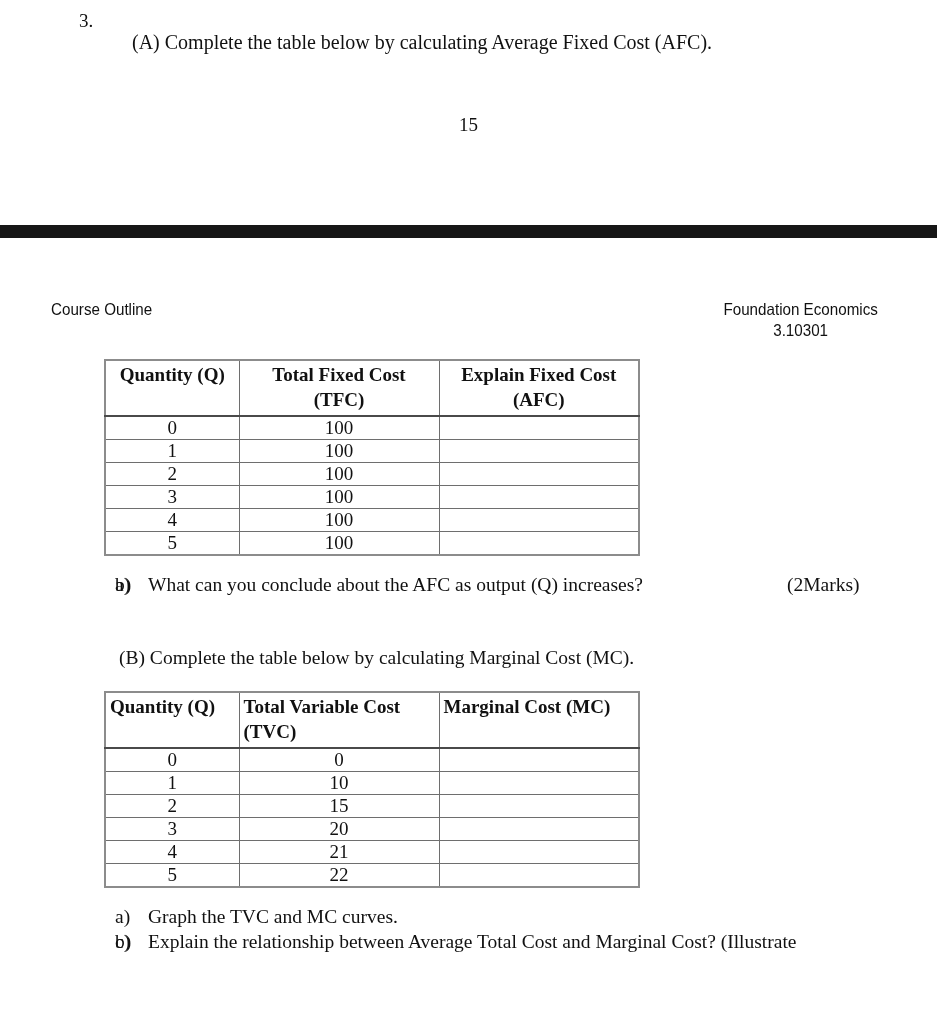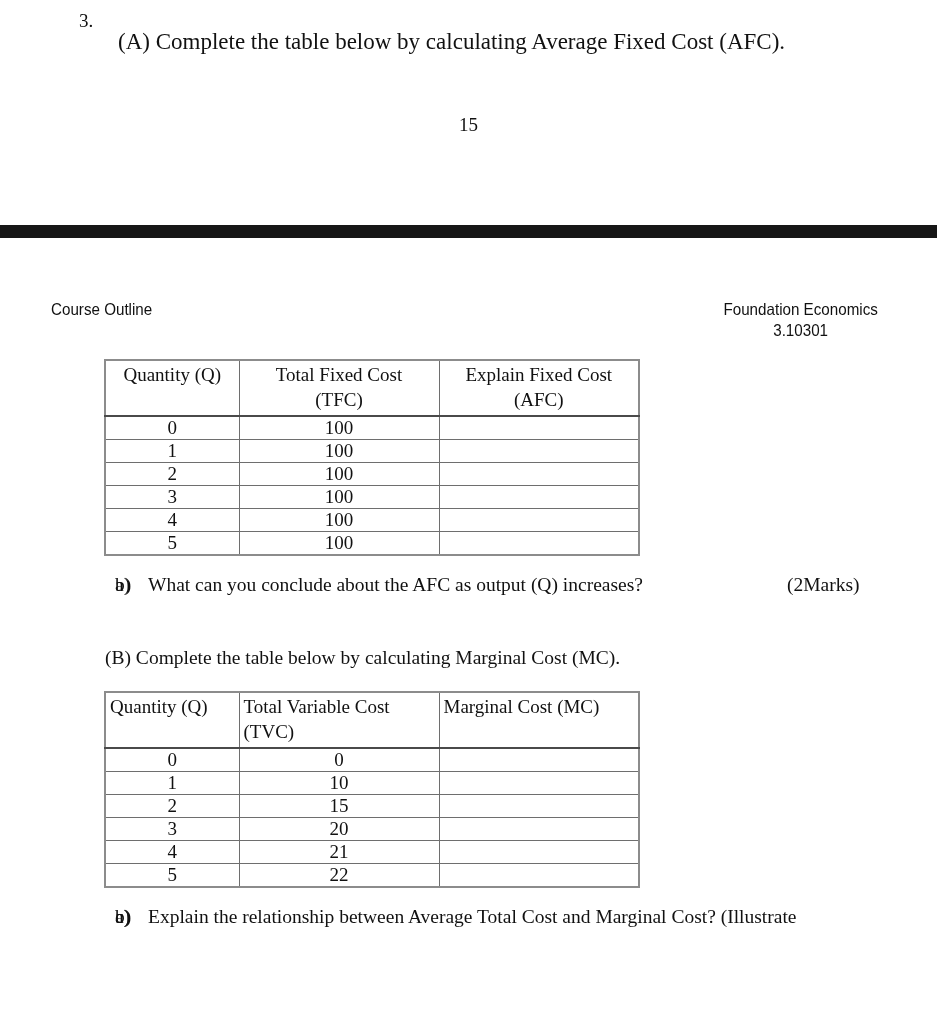--- a/index.html
+++ b/index.html
@@ -19,23 +19,23 @@
   .abs { position: absolute; }
 
   
   .q-number {
     left: 79px;
     top: 9px;
     font-size: 19px;
     line-height: 24px;
   }
   .q-prompt-a {
-    left: 118px;
+    left: 132px;
     top: 29px;
-    font-size: 23px;
+    font-size: 20px;
     line-height: 26px;
     white-space: nowrap;
   }
   .page-number {
     left: 0px;
     top: 113px;
     width: 937px;
     text-align: center;
     font-size: 19px;
     line-height: 24px;
@@ -89,21 +89,21 @@
     table-layout: fixed;
     background: #ffffff;
     border: 2px solid #8c8c8c;
   }
   table.cost-table td, table.cost-table th {
     border: 1px solid #6e6e6e;
     padding: 0;
     font-weight: normal;
   }
   table.cost-table th {
-    font-weight: normal;
+    font-weight: bold;
     font-size: 19px;
     line-height: 24.5px;
     padding: 2px 4px 3px 4px;
     vertical-align: top;
   }
   table.cost-table td {
     height: 22px;
     line-height: 22px;
     text-align: center;
     font-size: 19px;
@@ -141,21 +141,21 @@
     margin-left: 33px;
   }
   .marks-right {
     position: absolute;
     left: 645px;
     top: 0;
     margin-left: 27px;
   }
 
   #list-a { left: 115px; top: 572px; }
-  #prompt-b { left: 105px; top: 645px; font-size: 19.5px; line-height: 26px; white-space: nowrap; text-align: right; }
+  #prompt-b { left: 119px; top: 645px; font-size: 19.5px; line-height: 26px; white-space: nowrap; text-align: right; }
   #list-b { left: 115px; top: 904px; }
 
   .sub-line {
     display: block;
     margin-left: 33px;
     white-space: nowrap;
   }
 </style>
 </head>
 <body>
@@ -287,20 +287,21 @@
       <td>5</td>
       <td>22</td>
       <td></td>
     </tr>
   </tbody>
 </table>
 
 <div class="abs list-block" id="list-b">
   <div class="list-row">
     <span class="list-marker">a)</span>
+    <span class="list-text">Graph the TVC and MC curves.</span>
   </div>
   <div class="list-row">
     <span class="list-marker">b)</span>
   </div>
   <div class="list-row">
     <span class="list-marker">c)</span>
     <span class="list-text">Explain the relationship between Average Total Cost and Marginal Cost? (Illustrate</span>
   </div>
 </div>
 

